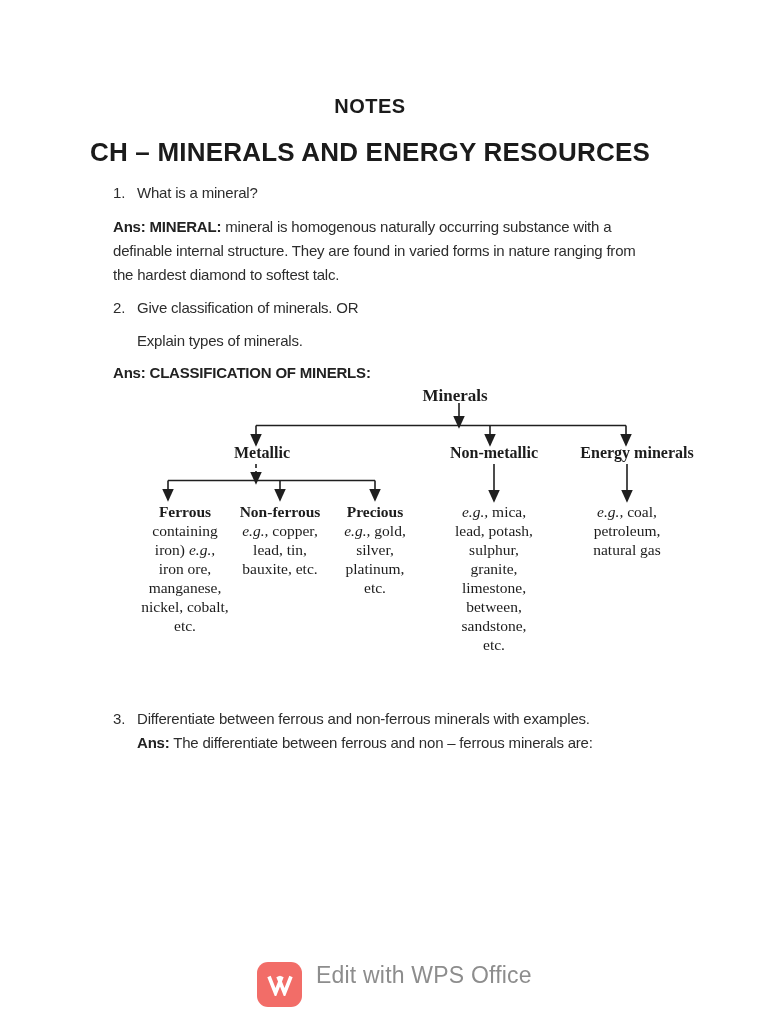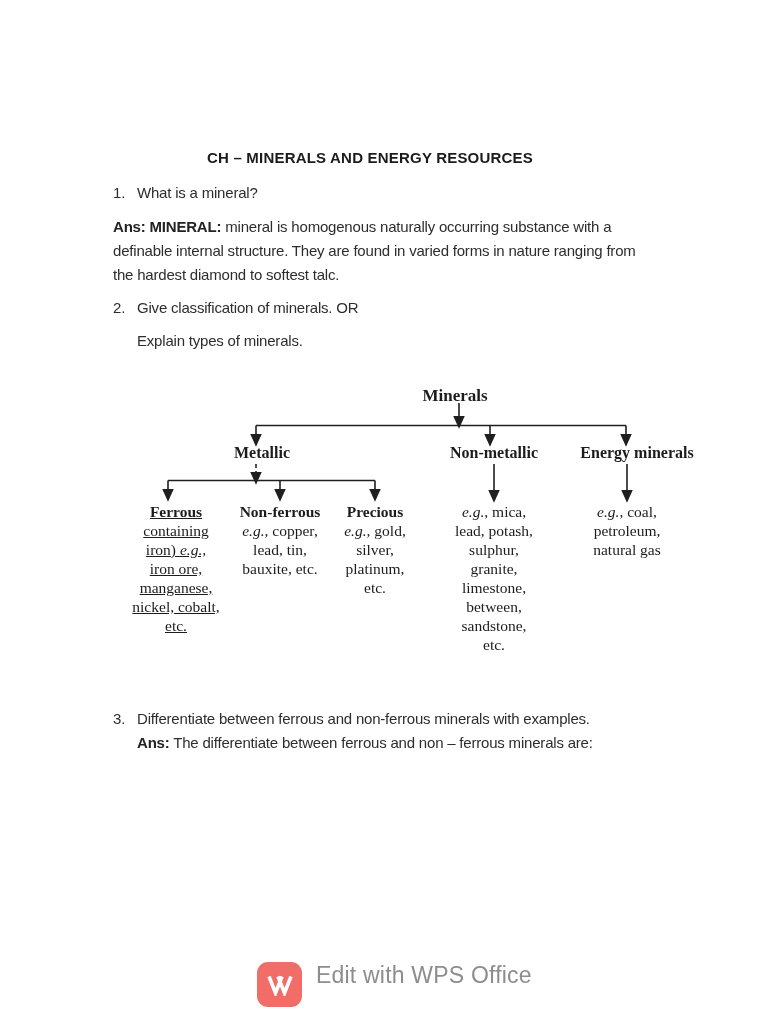--- a/index.html
+++ b/index.html
@@ -5,21 +5,21 @@
   html,body { margin:0; padding:0; background:#ffffff; }
   .page {
     position:relative; width:768px; height:1024px; background:#ffffff;
     font-family:"Liberation Sans","DejaVu Sans",sans-serif; color:#2d2d2d;
     overflow:hidden;
   }
   
   .heading { position:absolute; left:0; width:740px; text-align:center;
              font-weight:700; color:#1b1b1b; white-space:nowrap; }
   .title    { top:95px;  font-size:20px; letter-spacing:0.5px; }
-  .subtitle { top:149px; font-size:15px; letter-spacing:0.2px; }
+  .subtitle { top:137px; font-size:26px; letter-spacing:0.2px; }
 
   
   .tline { position:absolute; font-size:15px; letter-spacing:-0.2px;
            line-height:24px; white-space:nowrap; color:#2d2d2d; }
   .qnum  { display:inline-block; width:24px; }
   .bold  { font-weight:700; color:#222; }
   b      { font-weight:700; color:#222; }
   .para .pline { font-size:15px; letter-spacing:-0.2px; line-height:24px; white-space:nowrap; }
   .para  { position:absolute; }
 
@@ -37,37 +37,39 @@
   .footer { position:absolute; left:257px; top:962px; display:flex; cursor:pointer; }
   .wlogo  { width:45px; height:45px; border-radius:11px; display:flex;
             align-items:center; justify-content:center; margin-right:14px; }
   .ftext  { font-size:23px; color:#8d8d8d; letter-spacing:0.2px; white-space:nowrap; }
 </style>
 </head>
 <body>
 
 <div class="page">
 
+  <div class="heading title">NOTES</div>
   <div class="heading subtitle">CH – MINERALS AND ENERGY RESOURCES</div>
 
   <div class="tline" style="left:113px; top:181px;">
     <span class="qnum">1.</span><span>What is a mineral?</span>
   </div>
 
   <div class="para" style="left:113px; top:215px;">
     <div class="pline"><b>Ans: MINERAL:</b><span> mineral is homogenous naturally occurring substance with a</span></div>
     <div class="pline">definable internal structure. They are found in varied forms in nature ranging from</div>
     <div class="pline">the hardest diamond to softest talc.</div>
   </div>
 
   <div class="tline" style="left:113px; top:296px;">
     <span class="qnum">2.</span><span>Give classification of minerals. OR</span>
   </div>
   <div class="tline" style="left:137px; top:329px;">Explain types of minerals.</div>
 
+  <div class="tline bold" style="left:113px; top:361px;">Ans: CLASSIFICATION OF MINERLS:</div>
 
   <div class="diagram">
     <svg width="768" height="282" viewBox="0 0 768 282">
       <defs>
         <marker id="arr" viewBox="0 0 8 8" refX="0" refY="4" markerWidth="8" markerHeight="8" orient="auto">
           <path d="M0,0.4 L8,4 L0,7.6 z" fill="#1f1f1f"></path>
         </marker>
       </defs>
       <g stroke="#1f1f1f" stroke-width="1.6" fill="none">
 
@@ -89,21 +91,21 @@
         <line x1="627" y1="81" x2="627" y2="107" marker-end="url(#arr)"></line>
       </g>
     </svg>
 
     <div class="droot" style="left:455px;">Minerals</div>
 
     <div class="dlvl" style="left:262px;">Metallic</div>
     <div class="dlvl" style="left:494px;">Non-metallic</div>
     <div class="dlvl" style="left:637px;">Energy minerals</div>
 
-    <div class="dcol" style="left:176px;text-decoration:underline;">
+    <div class="dcol" style="left:185px;">
       <div class="dhead">Ferrous</div>
       <div>containing</div>
       <div>iron) <i>e.g.,</i></div>
       <div>iron ore,</div>
       <div>manganese,</div>
       <div>nickel, cobalt,</div>
       <div>etc.</div>
     </div>
 
     <div class="dcol" style="left:280px;">

